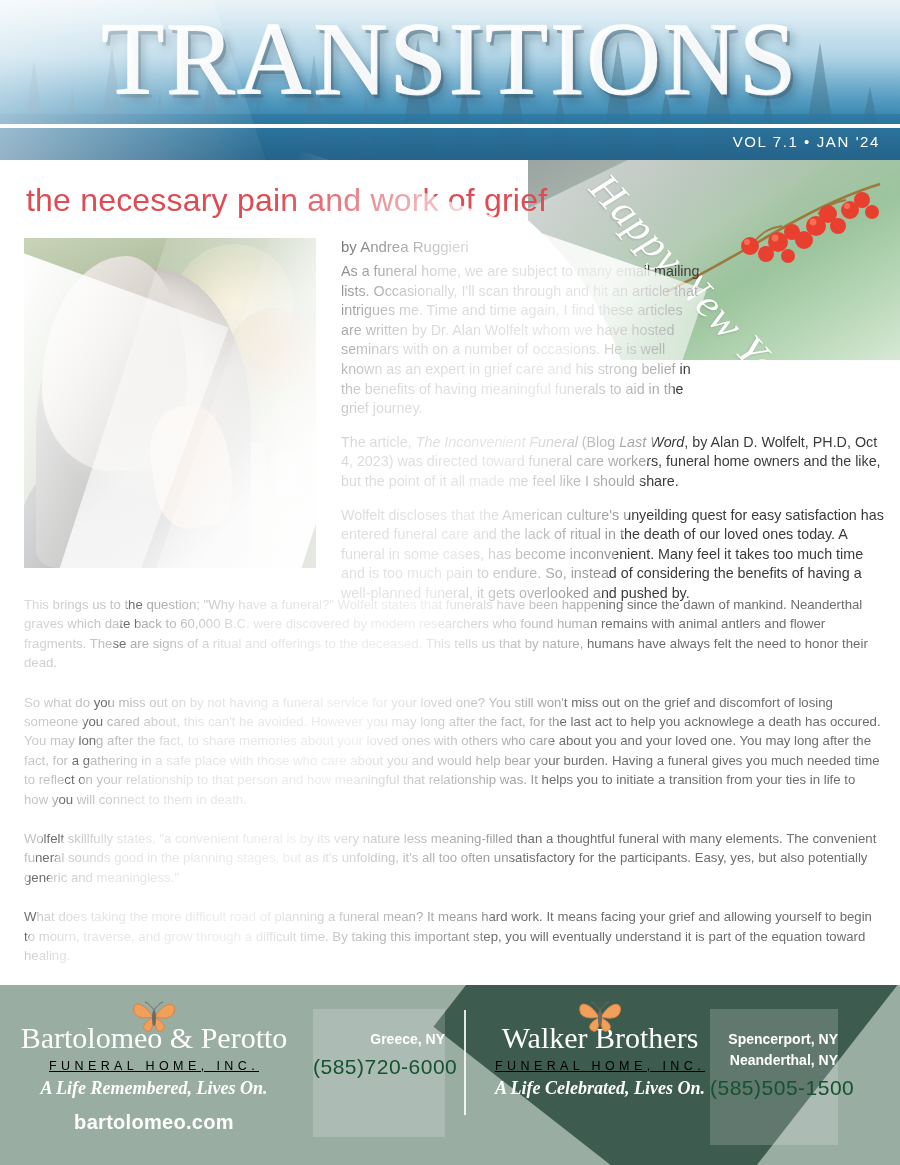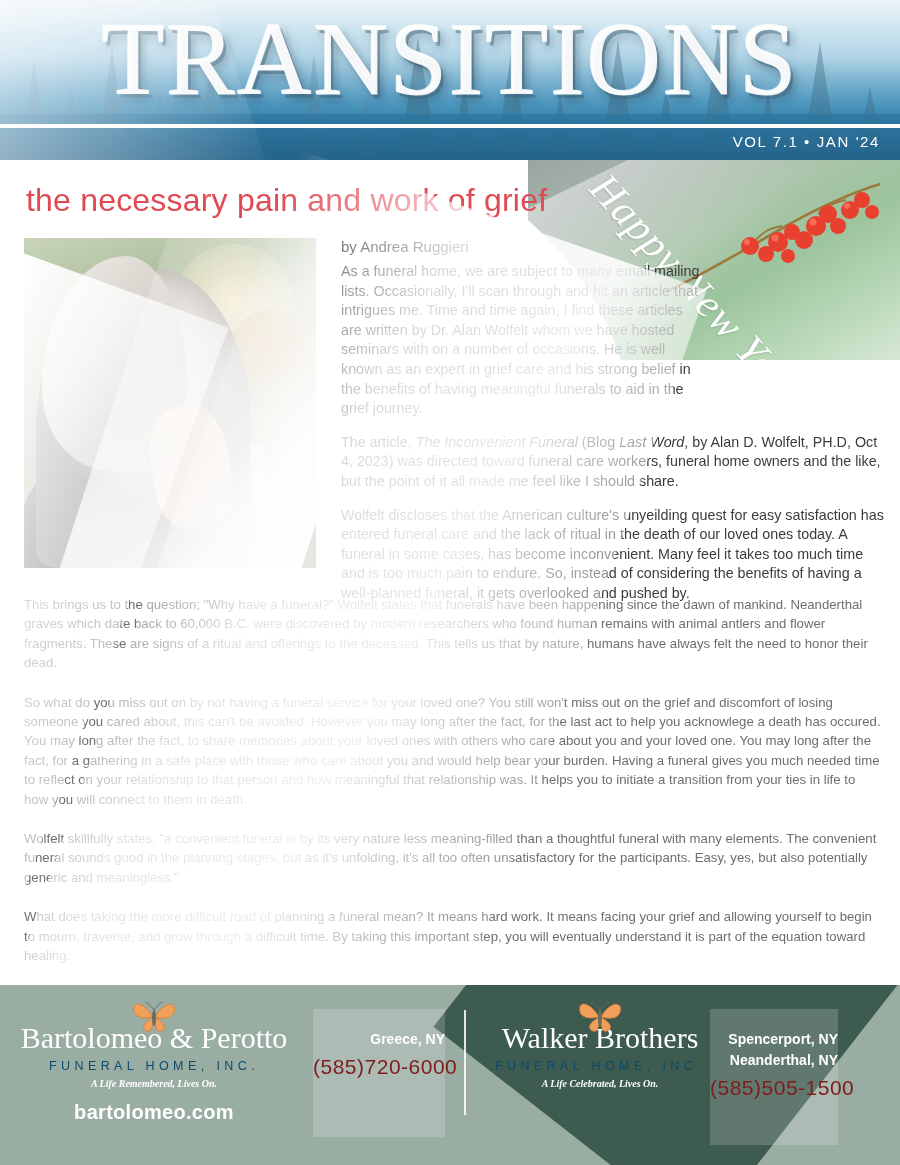--- a/index.html
+++ b/index.html
@@ -149,34 +149,34 @@
   }
   .divider{position:absolute;left:464px;top:1010px;width:2px;height:105px;background:#ffffff;opacity:.85;}
 
   .brand{position:absolute;text-align:center;}
   .brand .butterfly{position:absolute;left:50%;top:-26px;transform:translateX(-50%);}
   .brand .name{
     font-family:"Liberation Serif", serif;
     font-size:30px;color:#ffffff;line-height:1;white-space:nowrap;font-weight:400;
   }
   .brand .sub{
-    font-size:12.5px;color:#0c4a6e;letter-spacing:4.4px;margin-top:6px;white-space:nowrap;font-weight:400;
+    font-size:12.5px;color:#000000;letter-spacing:4.4px;margin-top:6px;white-space:nowrap;font-weight:400;text-decoration:underline;
   }
   .brand .tag{
     font-family:"Liberation Serif", serif;font-style:italic;font-weight:bold;
-    font-size:10px;color:#ffffff;margin-top:5px;white-space:nowrap;text-align:center;
+    font-size:18px;color:#ffffff;margin-top:5px;white-space:nowrap;text-align:center;
   }
   .brand .web{
     font-size:20px;color:#ffffff;margin-top:12px;letter-spacing:.3px;white-space:nowrap;font-weight:bold;
   }
   .infobox{
     position:absolute;background:rgba(255,255,255,.18);text-align:right;padding:20px 0;
   }
   .infobox .city{font-size:14px;color:#ffffff;font-weight:bold;line-height:21px;white-space:nowrap;}
-  .infobox .phone{font-size:21px;color:#7f1d1d;font-weight:400;margin-top:5px;white-space:nowrap;letter-spacing:.5px;}
+  .infobox .phone{font-size:21px;color:#14532d;font-weight:400;margin-top:5px;white-space:nowrap;letter-spacing:.5px;}
 </style>
 </head>
 <body>
 
 <div class="page">
 
   <div class="masthead">
     <div class="trees">
       <svg width="900" height="160" viewBox="0 0 900 160" preserveAspectRatio="none">
         <g fill="#5b7f93" opacity="0.50">

